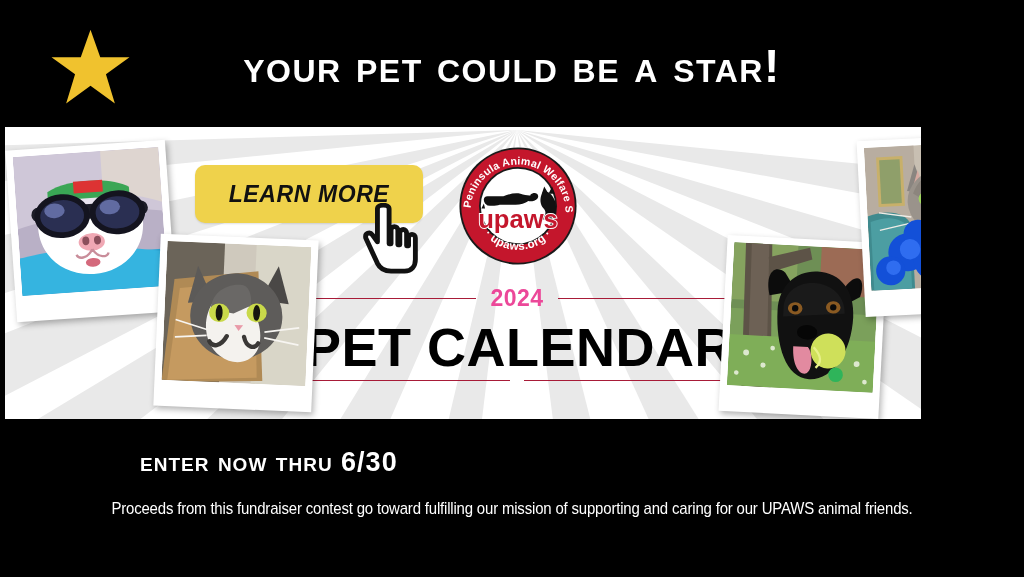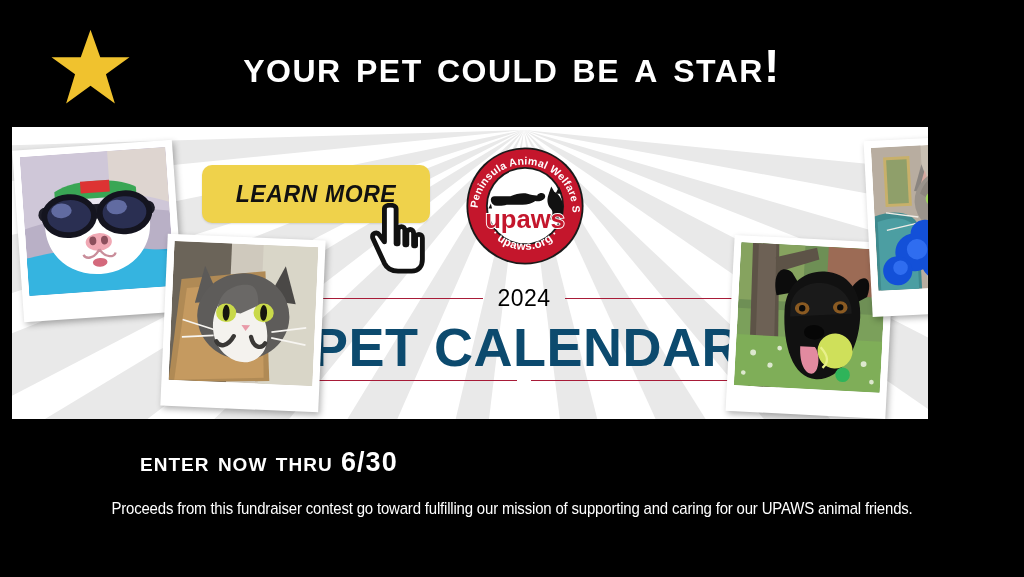--- a/index.html
+++ b/index.html
@@ -30,21 +30,21 @@
     text-transform:lowercase;
     white-space:nowrap;
   }
   #headline::first-letter{font-size:46px;}
   .star{display:block;}
   #star-left{position:absolute;left:38px;top:26px;}
   #star-right{position:absolute;left:900px;top:26px;}
 
   
   #stage{
-    position:absolute;left:12px;top:127px;width:916px;height:308px;
+    position:absolute;left:5px;top:127px;width:916px;height:308px;
     background:#ffffff;
     overflow:hidden;
   }
   #sunburst{
     position:absolute;left:0;top:0;width:1024px;height:308px;
   }
 
   
   #learn-more-wrap{
     position:absolute;left:190px;top:38px;
@@ -80,29 +80,29 @@
     text-align:center;
   }
   .rule-row{
     display:flex;align-items:center;justify-content:center;
     gap:14px;
   }
   .rule{
     flex:1 1 auto;height:1px;background:#A81B38;min-width:40px;
   }
   #year{
-    color:#000000;
-    font-family:"Liberation Sans",sans-serif;
-    font-weight:normal;
+    color:#ec4899;
+    font-family:"Liberation Sans",sans-serif;
+    font-weight:bold;
     font-size:23px;
     letter-spacing:0.5px;
     white-space:nowrap;
   }
   #calendar-title{
-    color:#0c4a6e;
+    color:#000000;
     font-family:"Liberation Sans",sans-serif;
     font-weight:bold;
     font-size:54px;
     letter-spacing:0.5px;
     line-height:1.08;
     margin:6px 0 4px 0;
     white-space:nowrap;
   }
   #contest-sub{
     color:#A81B38;

